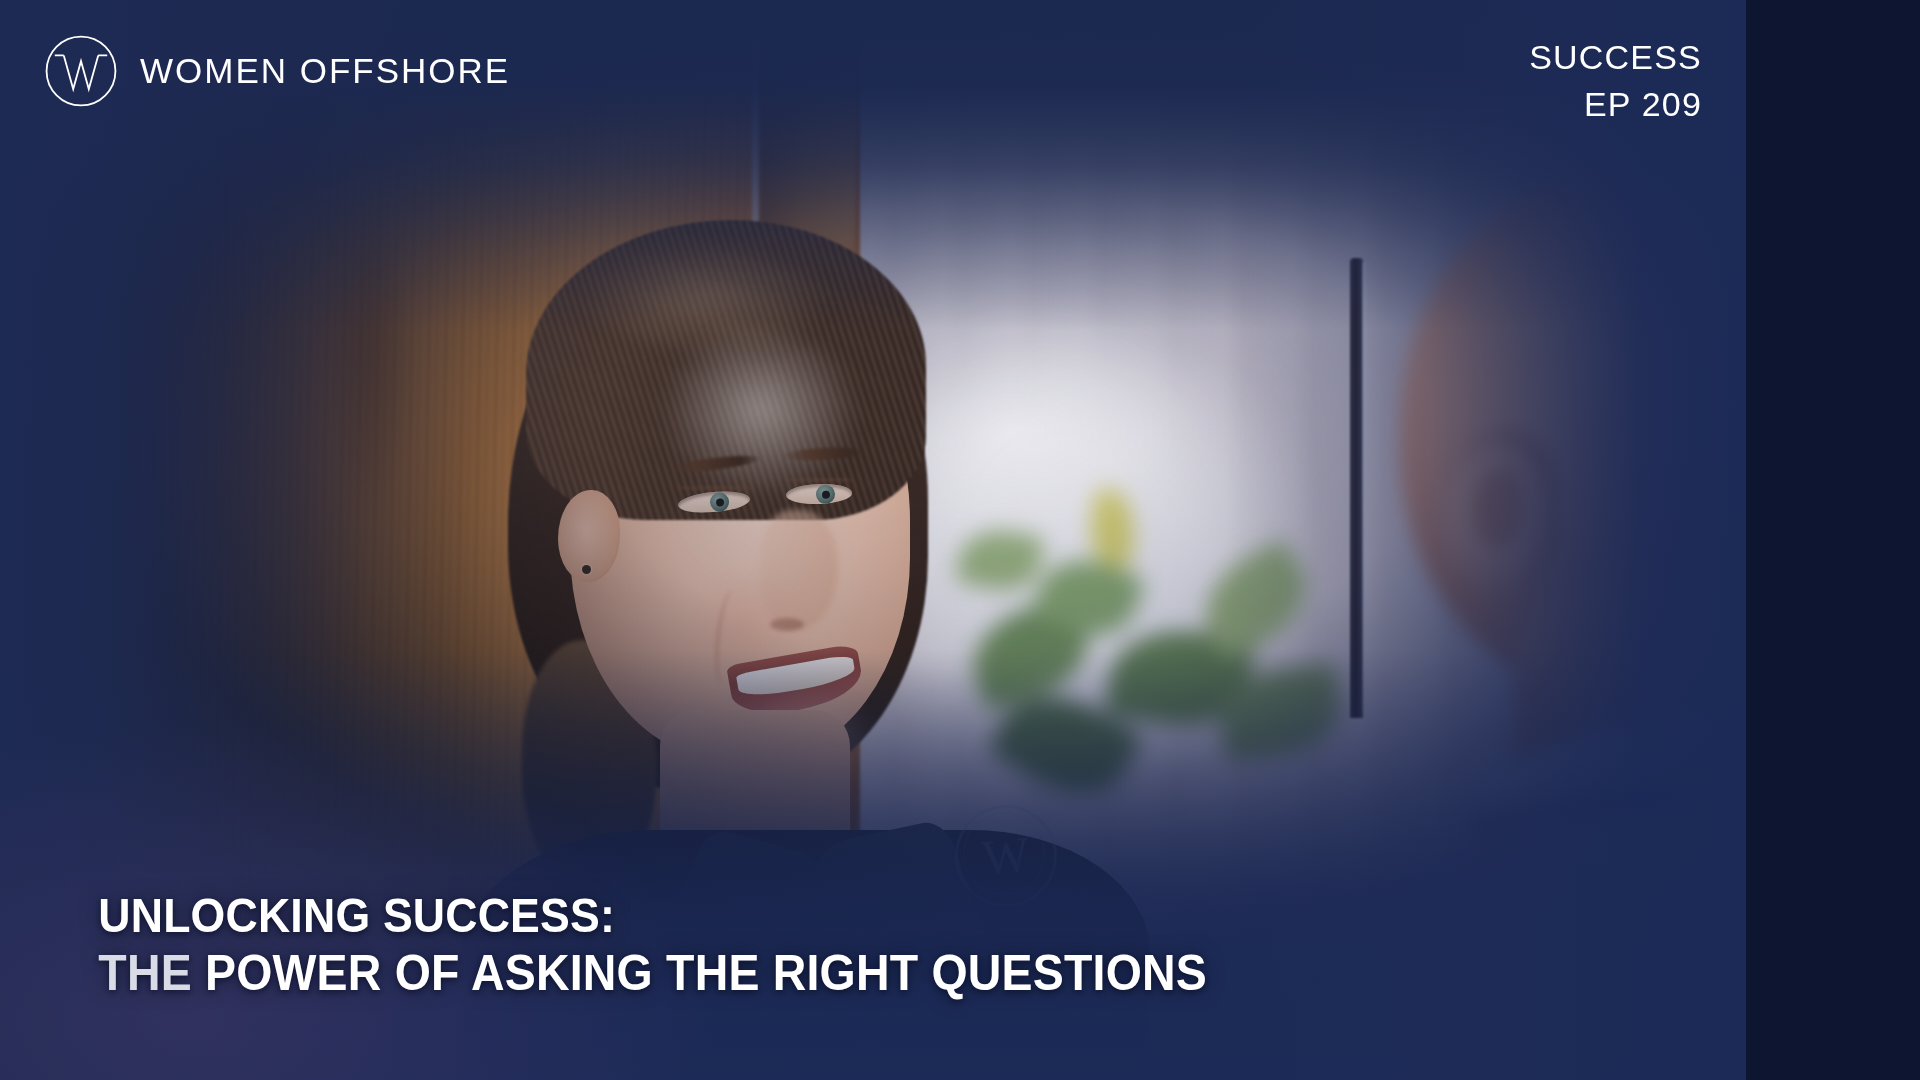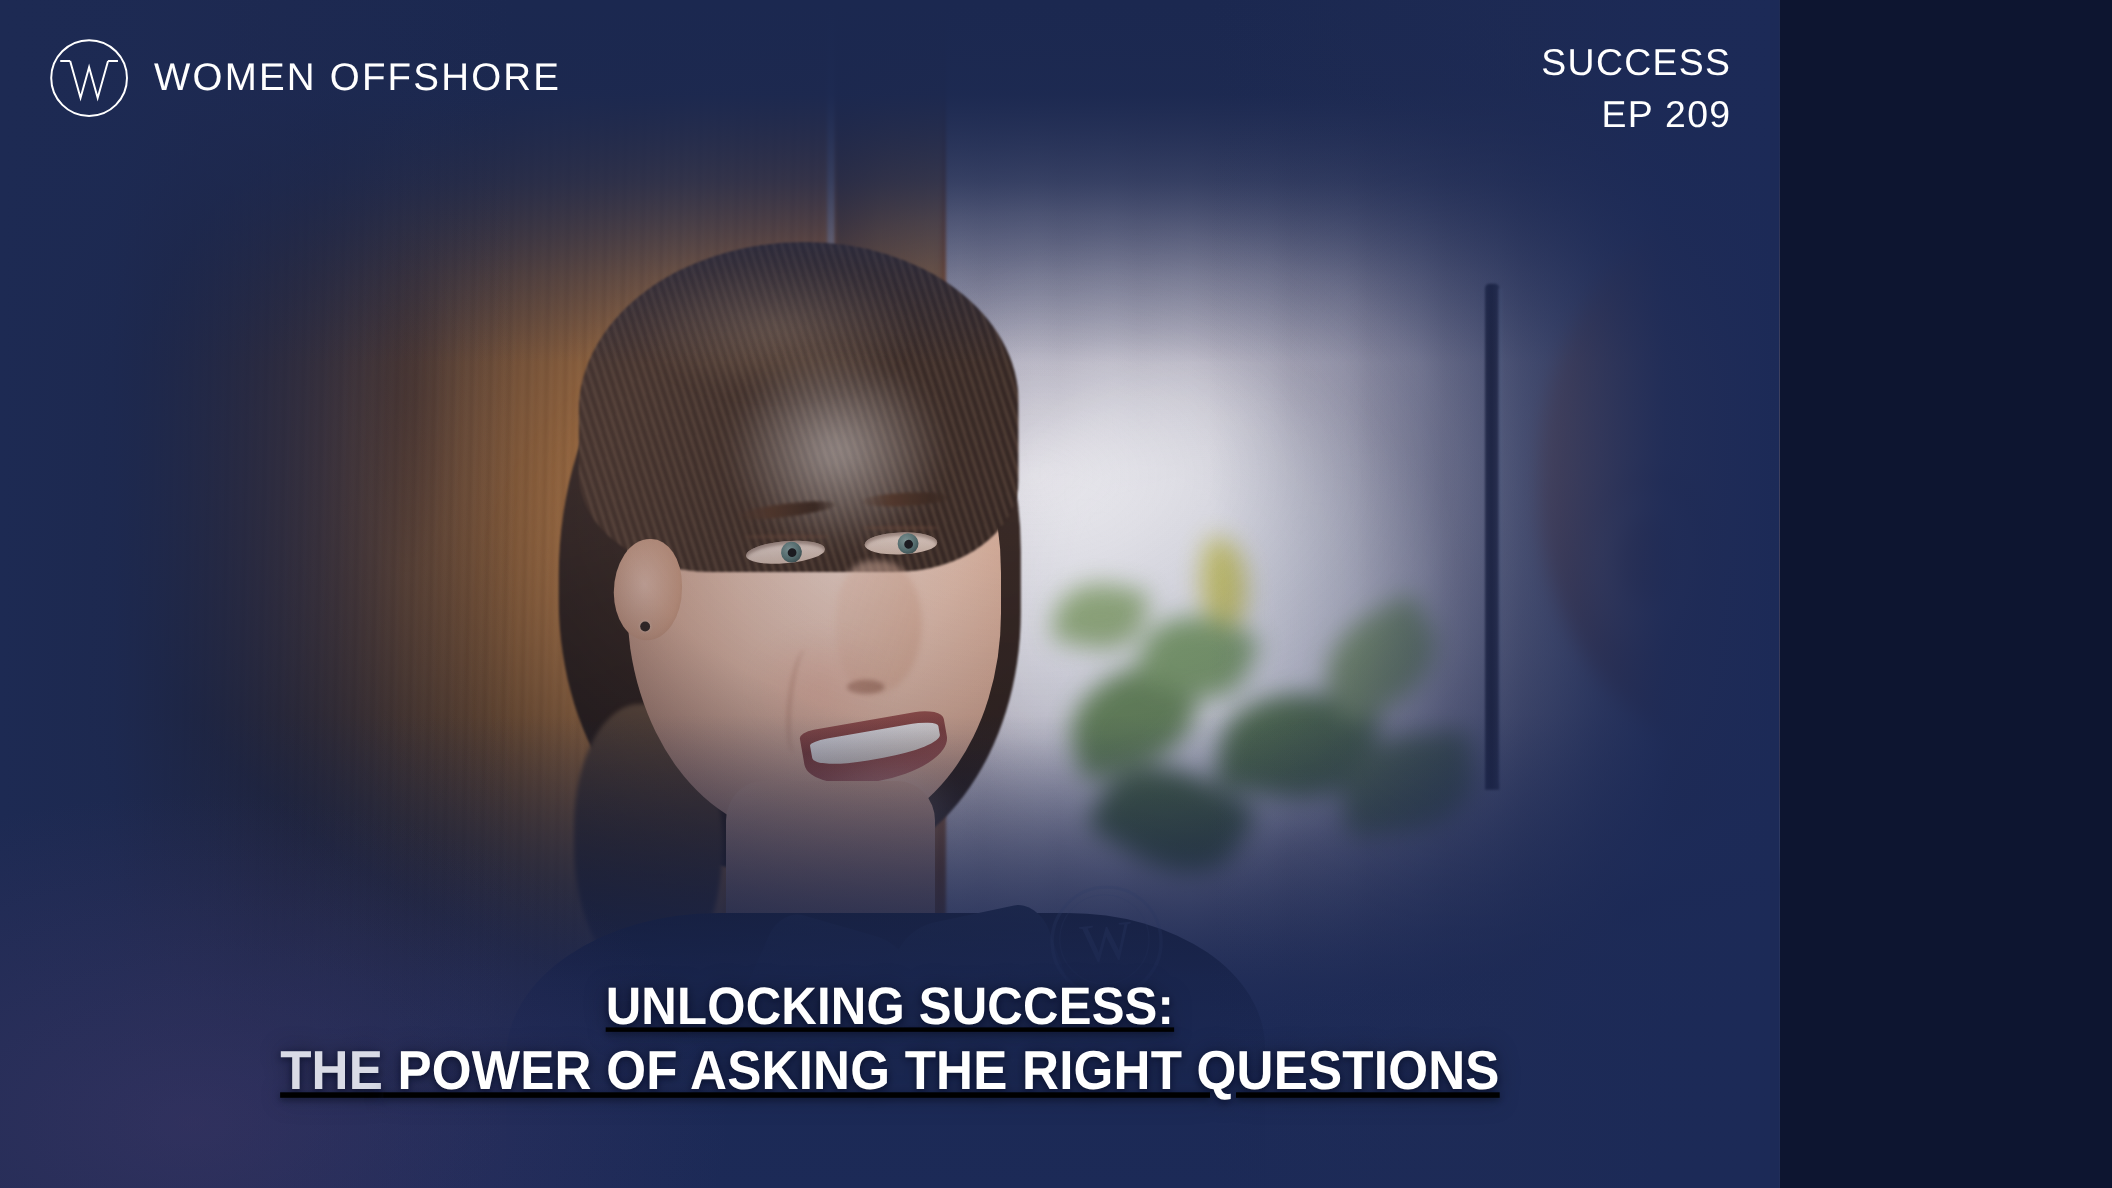--- a/index.html
+++ b/index.html
@@ -6,21 +6,21 @@
     margin: 0;
     padding: 0;
     background: #0d1530;
   }
   body {
     font-family: "Liberation Sans", sans-serif;
   }
 
   #podcast-cover {
     position: relative;
-    width: 1618px;
+    width: 1746px;
     height: 1080px;
     overflow: hidden;
     background: #1b2850;
   }
 
   
   .scene {
     position: absolute;
     inset: 0;
     overflow: hidden;
@@ -599,23 +599,22 @@
     letter-spacing: 1.2px;
     line-height: 1.38;
     font-family: "Liberation Sans", sans-serif;
   }
   .episode div { white-space: nowrap; }
 
   .title-block {
     position: absolute;
     left: 0; right: 0;
     bottom: 78px;
-    text-align: center;
+    text-align: left;
     padding: 0 40px;
-    text-decoration: underline;
   }
   .title-line {
     color: #ffffff;
     font-weight: 700;
     font-size: 48px;
     line-height: 1.16;
     letter-spacing: 0.2px;
     transform: scaleX(0.93);
     text-shadow: 0 2px 7px rgba(8,14,34,.72), 0 0 22px rgba(8,14,34,.45);
     font-family: "Liberation Sans", sans-serif;

